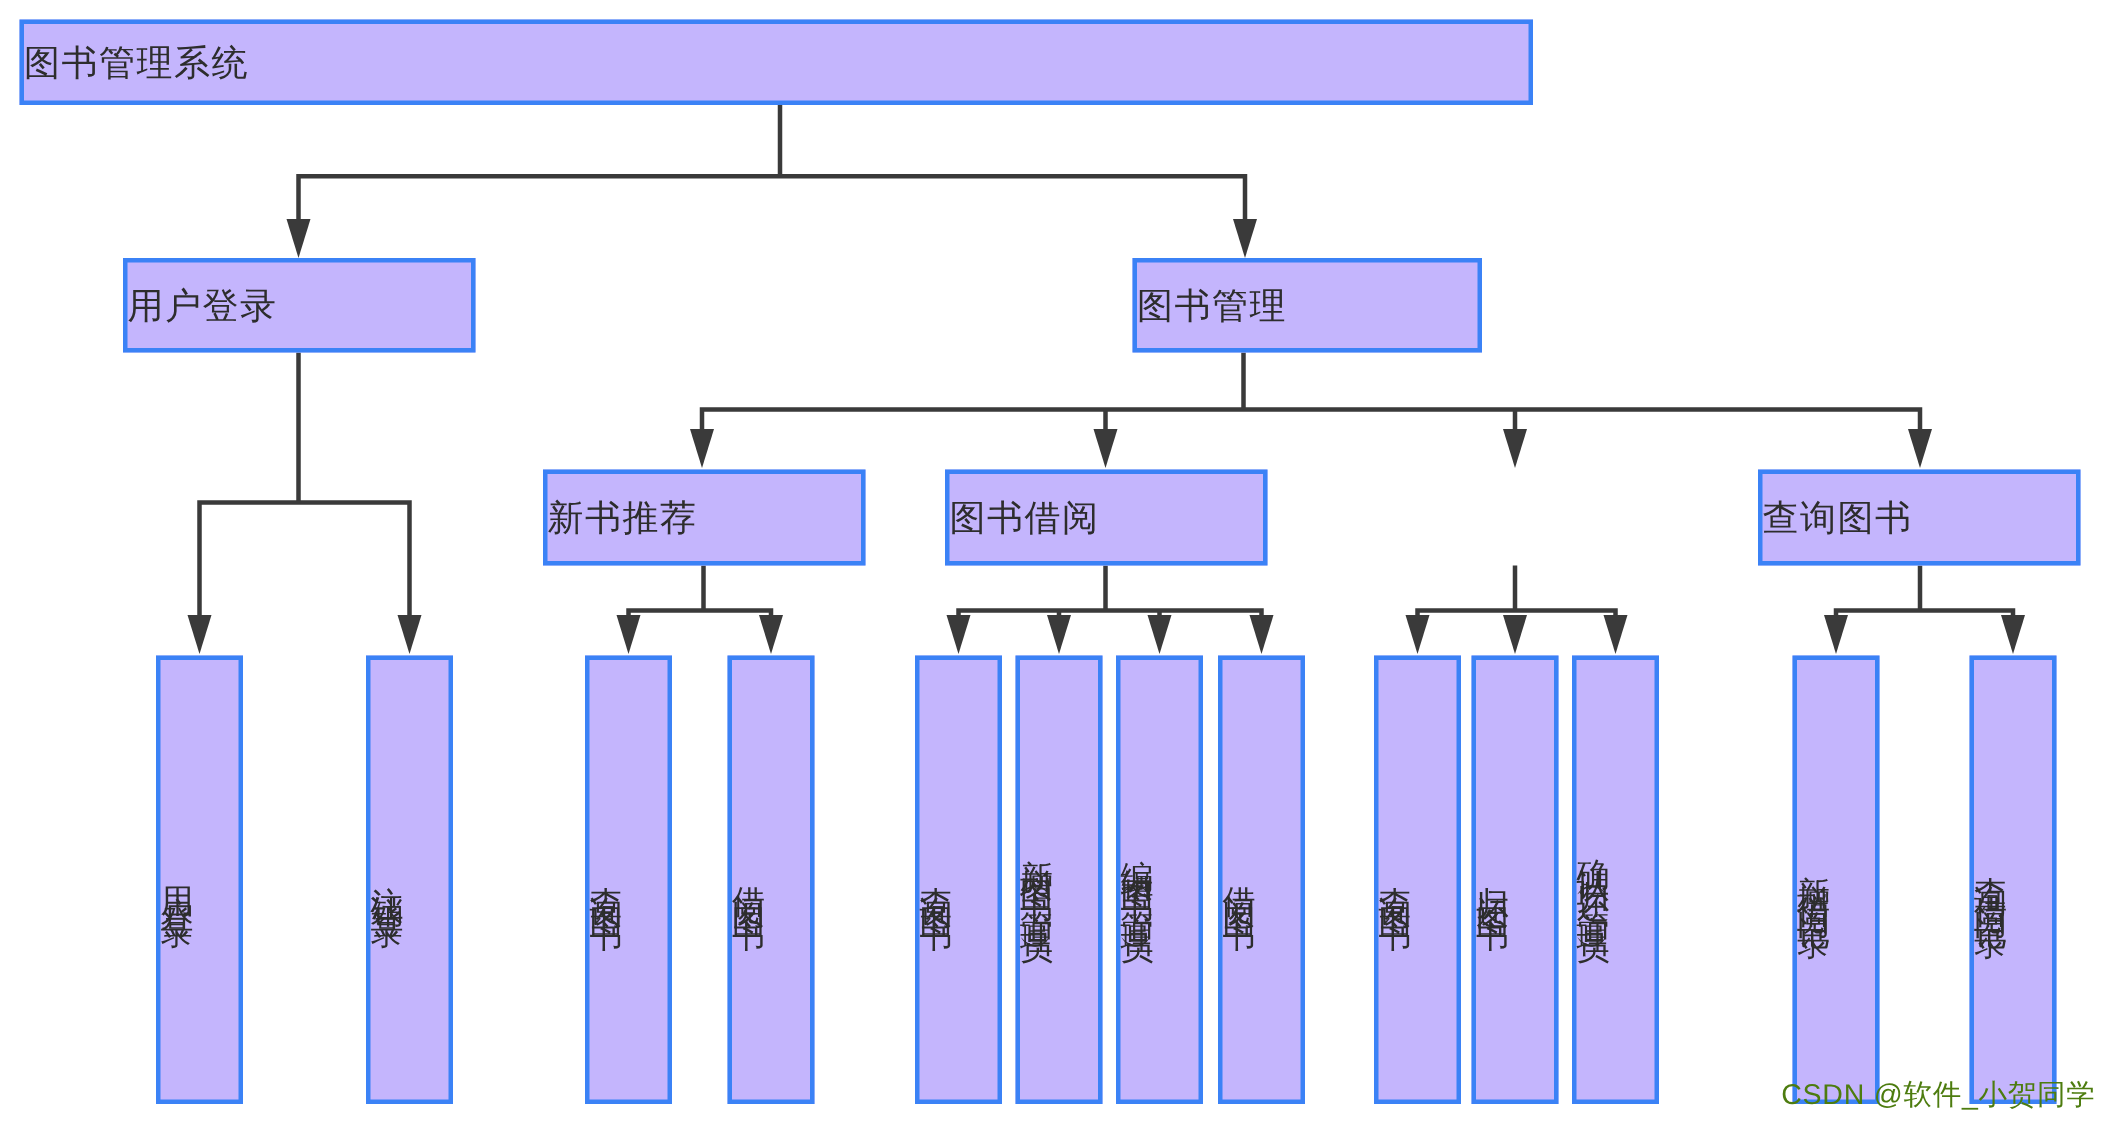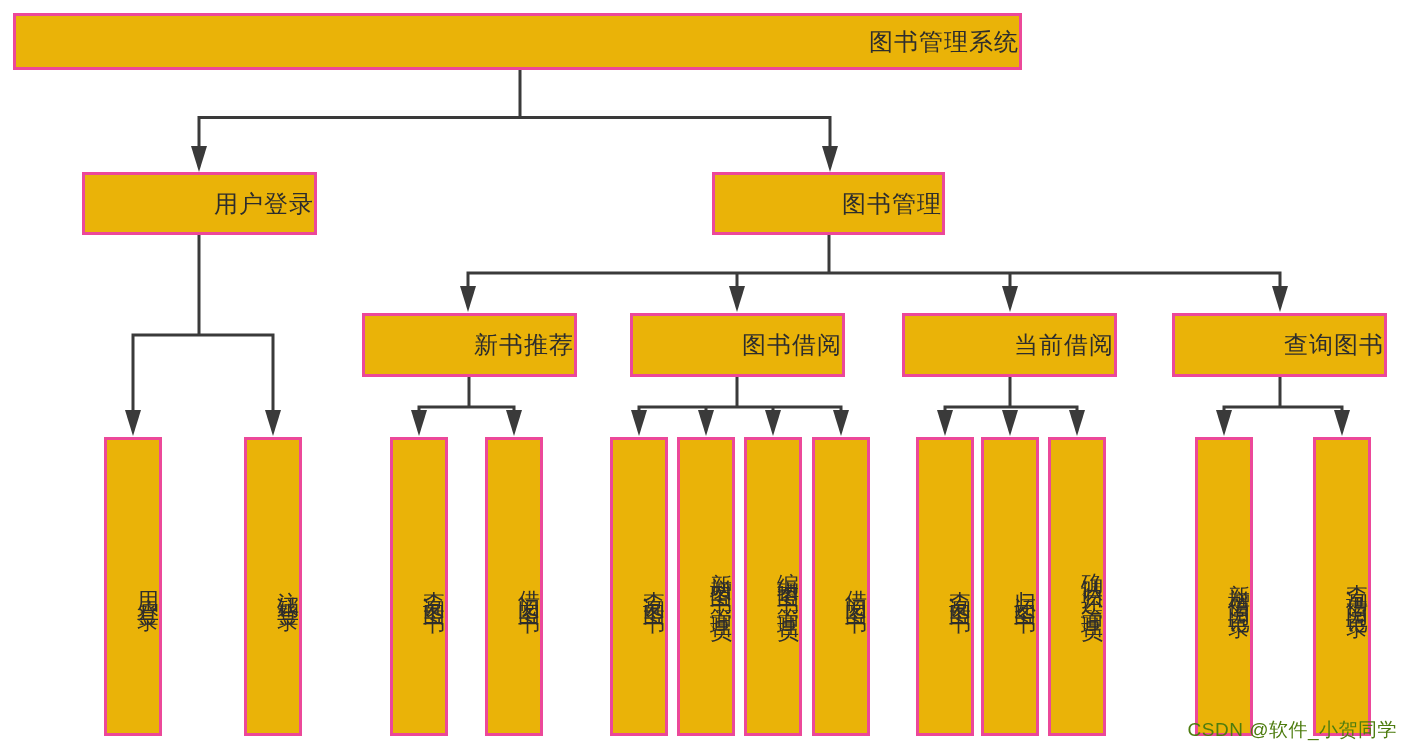--- a/index.html
+++ b/index.html
@@ -13,32 +13,32 @@
   }
   #connectors {
     position: absolute;
     left: 0; top: 0;
     width: 1405px; height: 747px;
     z-index: 1;
   }
   .box {
     position: absolute;
     box-sizing: border-box;
-    border: 3px solid #ec4899;
-    background: #eab308;
+    border: 3px solid #3b82f6;
+    background: #c4b5fd;
     display: flex;
     align-items: center;
-    justify-content: flex-end;
+    justify-content: flex-start;
     color: #2d2d2d;
     z-index: 2;
   }
   .h-label { font-size: 24px; letter-spacing: 1px; white-space: nowrap; }
   .root-box   { left: 13px;  top: 13px;  width: 1009px; height: 57px; }
   .lvl2-a     { left: 82px;  top: 172px; width: 235px;  height: 63px; }
-  .lvl2-b     { left: 712px; top: 172px; width: 233px;  height: 63px; }
+  .lvl2-b     { left: 755px; top: 172px; width: 233px;  height: 63px; }
   .lvl3       { top: 313px;  width: 215px; height: 64px; }
   .lvl3-1 { left: 362px; }
   .lvl3-2 { left: 630px; }
   .lvl3-3 { left: 902px; }
   .lvl3-4 { left: 1172px; }
   .leaf {
     top: 437px; width: 58px; height: 299px;
   }
   .v-label {
     writing-mode: vertical-rl;
@@ -133,23 +133,20 @@
   <div class="box lvl2-b">
     <span class="h-label">图书管理</span>
   </div>
 
   <div class="box lvl3 lvl3-2">
     <span class="h-label">图书借阅</span>
   </div>
   <div class="box lvl3 lvl3-1">
     <span class="h-label">新书推荐</span>
   </div>
-  <div class="box lvl3 lvl3-3">
-    <span class="h-label">当前借阅</span>
-  </div>
   <div class="box lvl3 lvl3-4">
     <span class="h-label">查询图书</span>
   </div>
 
   <div class="box leaf leaf-1">
     <span class="v-label">用户登录</span>
   </div>
   <div class="box leaf leaf-2">
     <span class="v-label">注销登录</span>
   </div>

